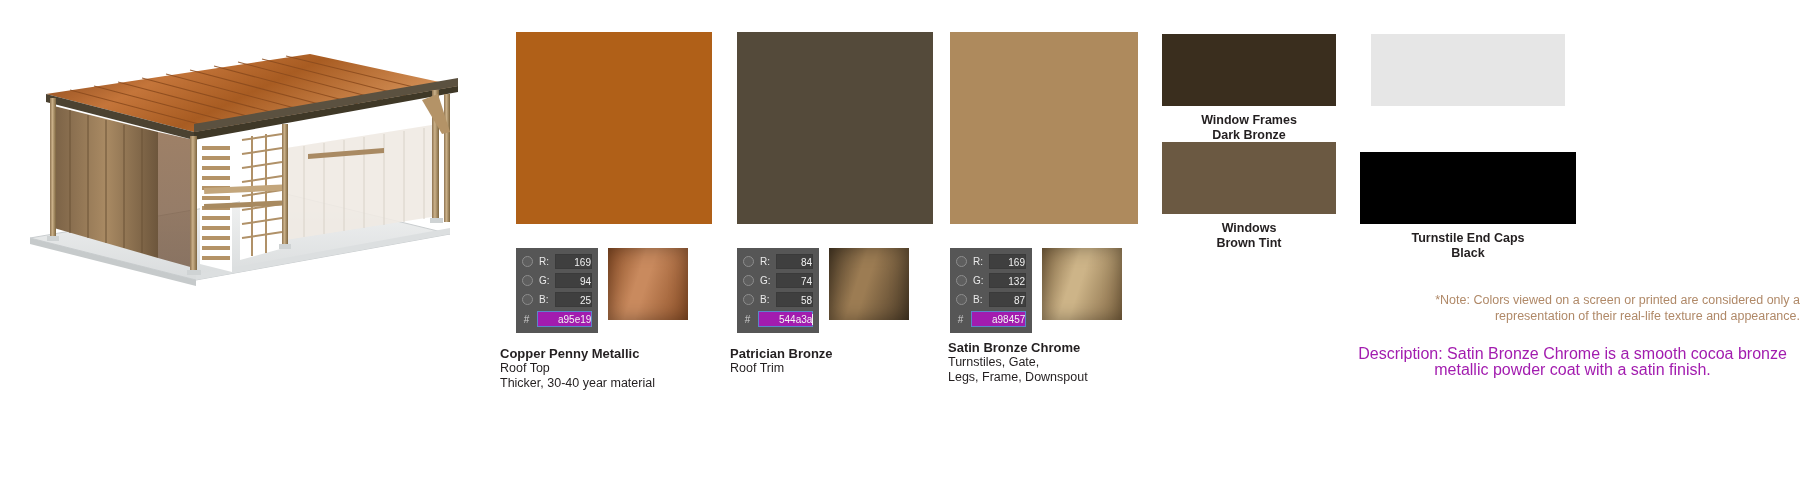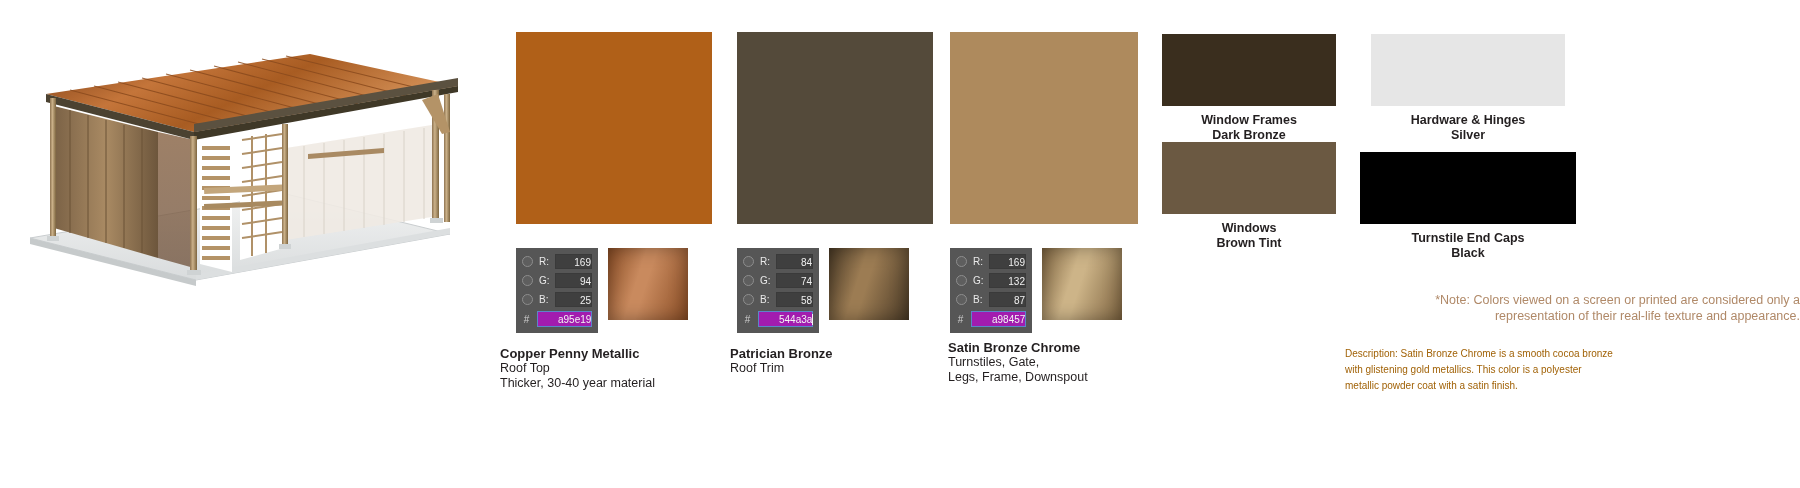--- a/index.html
+++ b/index.html
@@ -171,24 +171,24 @@
     text-align: right;
     font-size: 12.5px;
     line-height: 16px;
     color: #b08968;
   }
   .desc {
     position: absolute;
     left: 1345px;
     top: 346px;
     width: 455px;
-    text-align: left;
-    font-size: 10px;
+    text-align: center;
+    font-size: 16px;
     line-height: 16px;
-    color: #a16207;
+    color: #a21caf;
   }
 </style>
 </head>
 <body>
 
 <div class="render-panel">
   <div class="render-stage">
     <svg width="470" height="258" viewBox="0 0 470 258">
       <defs>
         <linearGradient id="roofG" x1="0" y1="0" x2="1" y2="0.4">
@@ -423,24 +423,20 @@
 
 <div class="mini m1">
   <div class="sw" id="mw0" style="background: rgb(58, 46, 30);"></div>
   <div class="lbl">
     <div>Window Frames</div>
     <div>Dark Bronze</div>
   </div>
 </div>
 <div class="mini m2">
   <div class="sw" id="mw1" style="background: rgb(230, 230, 230);"></div>
-  <div class="lbl">
-    <div>Hardware &amp; Hinges</div>
-    <div>Silver</div>
-  </div>
 </div>
 <div class="mini m3">
   <div class="sw" id="mw2" style="background: rgb(107, 89, 66);"></div>
   <div class="lbl">
     <div>Windows</div>
     <div>Brown Tint</div>
   </div>
 </div>
 <div class="mini m4">
   <div class="sw" id="mw3" style="background: rgb(0, 0, 0);"></div>
@@ -449,15 +445,14 @@
     <div>Black</div>
   </div>
 </div>
 
 <div class="note">
   <div>*Note: Colors viewed on a screen or printed are considered only a</div>
   <div>representation of their real-life texture and appearance.</div>
 </div>
 <div class="desc">
   <div>Description: Satin Bronze Chrome is a smooth cocoa bronze</div>
-  <div>with glistening gold metallics. This color is a polyester</div>
   <div>metallic powder coat with a satin finish.</div>
 </div>
 
 </body></html>

